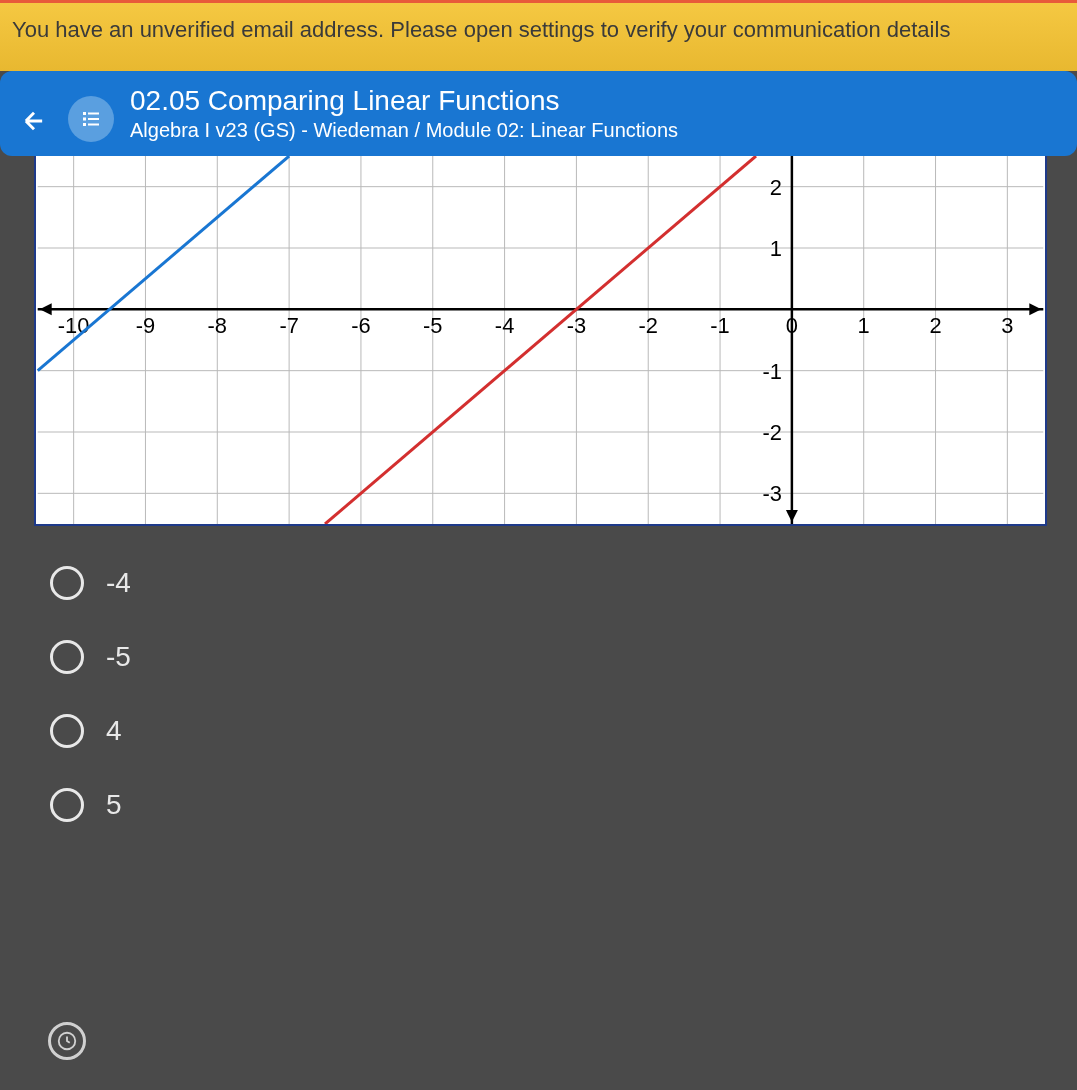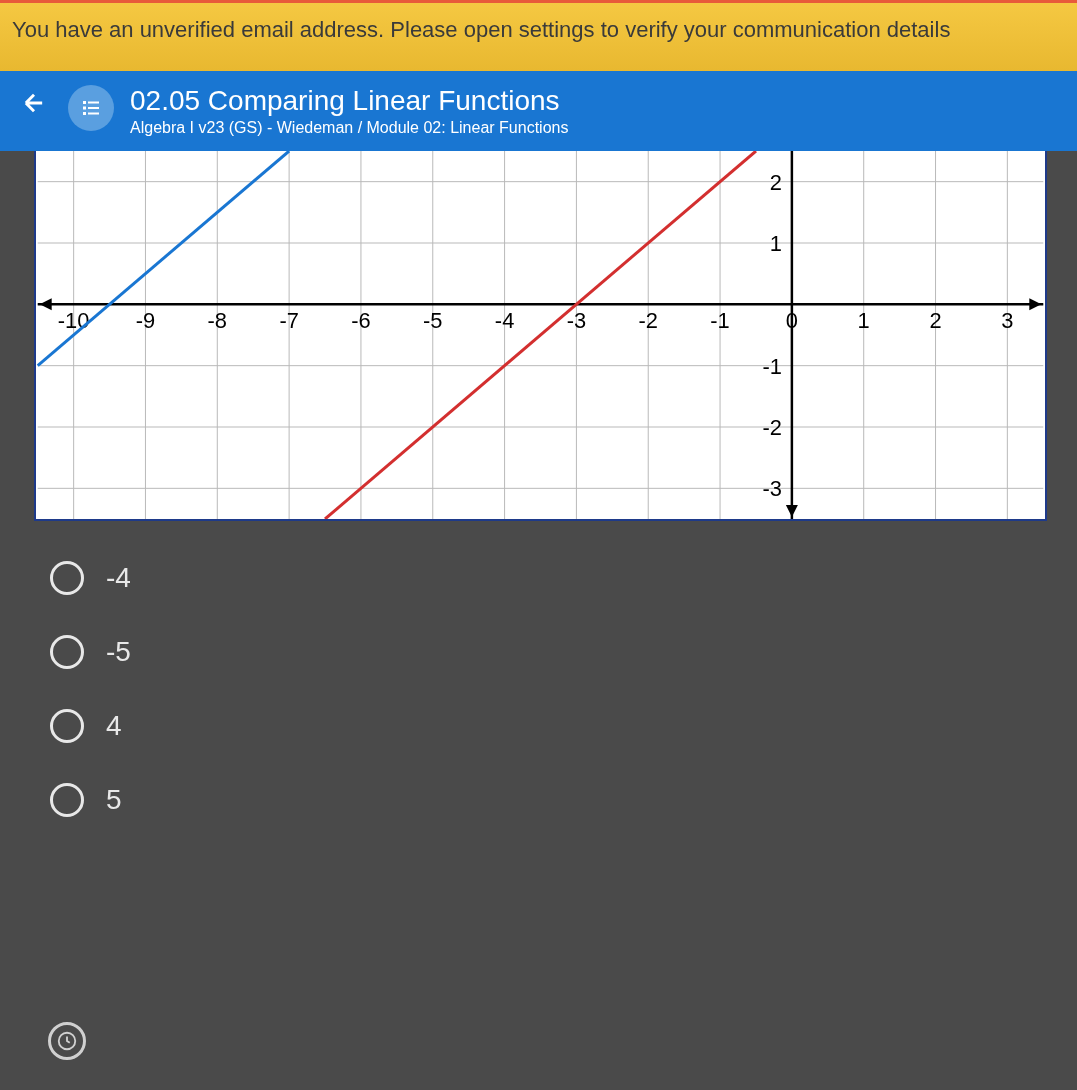--- a/index.html
+++ b/index.html
@@ -13,23 +13,24 @@
     .warning-banner {
       background: linear-gradient(#f5c842, #e8b830);
       padding: 14px 12px 28px 12px;
       font-size: 22px;
       color: #3a3a3a;
       border-top: 3px solid #e85a3a;
     }
     .header-bar {
       background: #1976d2;
       display: flex;
-      align-items: flex-start;
+      align-items: flex-end;
       padding: 14px 16px;
       gap: 16px;
+      border-radius: 12px;
     }
     .back-btn {
       background: transparent;
       border: none;
       color: white;
       cursor: pointer;
       padding: 4px;
     }
     .back-btn svg { width: 28px; height: 28px; }
     .menu-icon-circle {
@@ -38,21 +39,21 @@
       background: #5a9fe0;
       border-radius: 50%;
       display: flex;
       align-items: center;
       justify-content: center;
       cursor: pointer;
     }
     .menu-icon-circle svg { width: 24px; height: 24px; }
     .header-text { color: white; }
     .header-title { font-size: 28px; font-weight: 500; }
-    .header-subtitle { font-size: 16px; font-weight: 400; margin-top: 2px; }
+    .header-subtitle { font-size: 20px; font-weight: 400; margin-top: 2px; }
     .chart-area {
       background: white;
       margin: 0 30px 0 34px;
       height: 370px;
       position: relative;
       border: 2px solid #1e3a8a;
       border-top: none;
     }
     .chart-svg { width: 100%; height: 100%; display: block; }
     .options-area {

